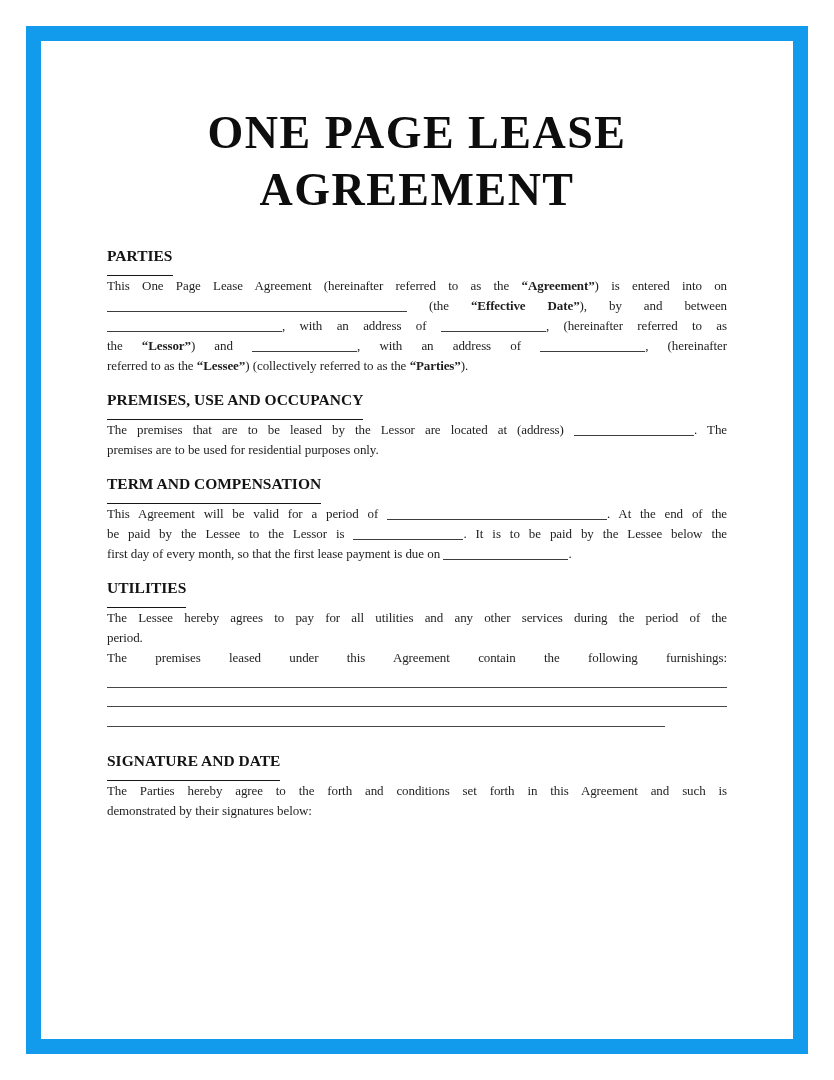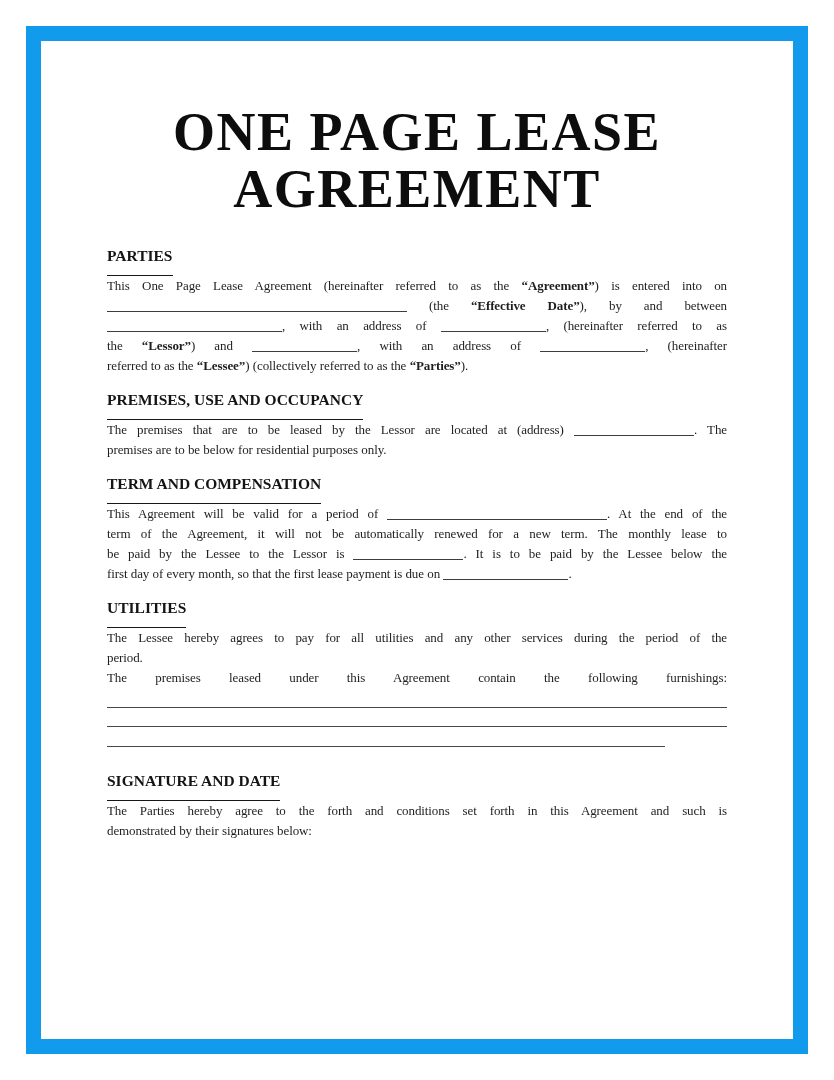--- a/index.html
+++ b/index.html
@@ -18,21 +18,21 @@
     border: 15px solid #129bec;
   }
   #content {
     position: absolute;
     left: 107px;
     top: 0;
     width: 620px;
   }
   .doc-title {
     padding-top: 104px;
-    font-size: 54px;
+    font-size: 46px;
     line-height: 57px;
     font-weight: 700;
     letter-spacing: 1.5px;
     text-align: center;
     color: #0d0d0d;
   }
   h2.sec {
     font-size: 15.5px;
     line-height: 20px;
     margin: 14px 0 10px 0;
@@ -85,26 +85,25 @@
           <h2 class="sec"><span class="hu">PARTIES</span></h2>
           <div class="bline just"><span>This One Page Lease Agreement (hereinafter referred to as the </span><span class="bold">“Agreement”</span><span>) is entered into on</span></div>
           <div class="bline just"><span class="blank" style="width: 300px;"></span><span> (the </span><span class="bold">“Effective Date”</span><span>), by and between</span></div>
           <div class="bline just"><span class="blank" style="width: 175px;"></span><span>, with an address of </span><span class="blank" style="width: 105px;"></span><span>, (hereinafter referred to as</span></div>
           <div class="bline just"><span>the </span><span class="bold">“Lessor”</span><span>) and </span><span class="blank" style="width: 105px;"></span><span>, with an address of </span><span class="blank" style="width: 105px;"></span><span>, (hereinafter</span></div>
           <div class="bline plain"><span>referred to as the </span><span class="bold">“Lessee”</span><span>) (collectively referred to as the </span><span class="bold">“Parties”</span><span>).</span></div>
         </section>
         <section class="sec-premises-use-and-occupancy">
           <h2 class="sec"><span class="hu">PREMISES, USE AND OCCUPANCY</span></h2>
           <div class="bline just"><span>The premises that are to be leased by the Lessor are located at (address) </span><span class="blank" style="width: 120px;"></span><span>. The</span></div>
-          <div class="bline plain"><span>premises are to be below for residential purposes only.</span></div>
+          <div class="bline plain"><span>premises are to be used for residential purposes only.</span></div>
         </section>
         <section class="sec-term-and-compensation">
           <h2 class="sec"><span class="hu">TERM AND COMPENSATION</span></h2>
           <div class="bline just"><span>This Agreement will be valid for a period of </span><span class="blank" style="width: 220px;"></span><span>. At the end of the</span></div>
-          <div class="bline just"><span>term of the Agreement, it will not be automatically renewed for a new term. The monthly lease to</span></div>
           <div class="bline just"><span>be paid by the Lessee to the Lessor is </span><span class="blank" style="width: 110px;"></span><span>. It is to be paid by the Lessee below the</span></div>
           <div class="bline plain"><span>first day of every month, so that the first lease payment is due on </span><span class="blank" style="width: 125px;"></span><span>.</span></div>
         </section>
         <section class="sec-utilities">
           <h2 class="sec"><span class="hu">UTILITIES</span></h2>
           <div class="bline just"><span>The Lessee hereby agrees to pay for all utilities and any other services during the period of the</span></div>
           <div class="bline plain"><span>period.</span></div>
         </section>
         <section class="sec-furnishings">
           <div class="bline just"><span>The premises leased under this Agreement contain the following furnishings:</span></div>

